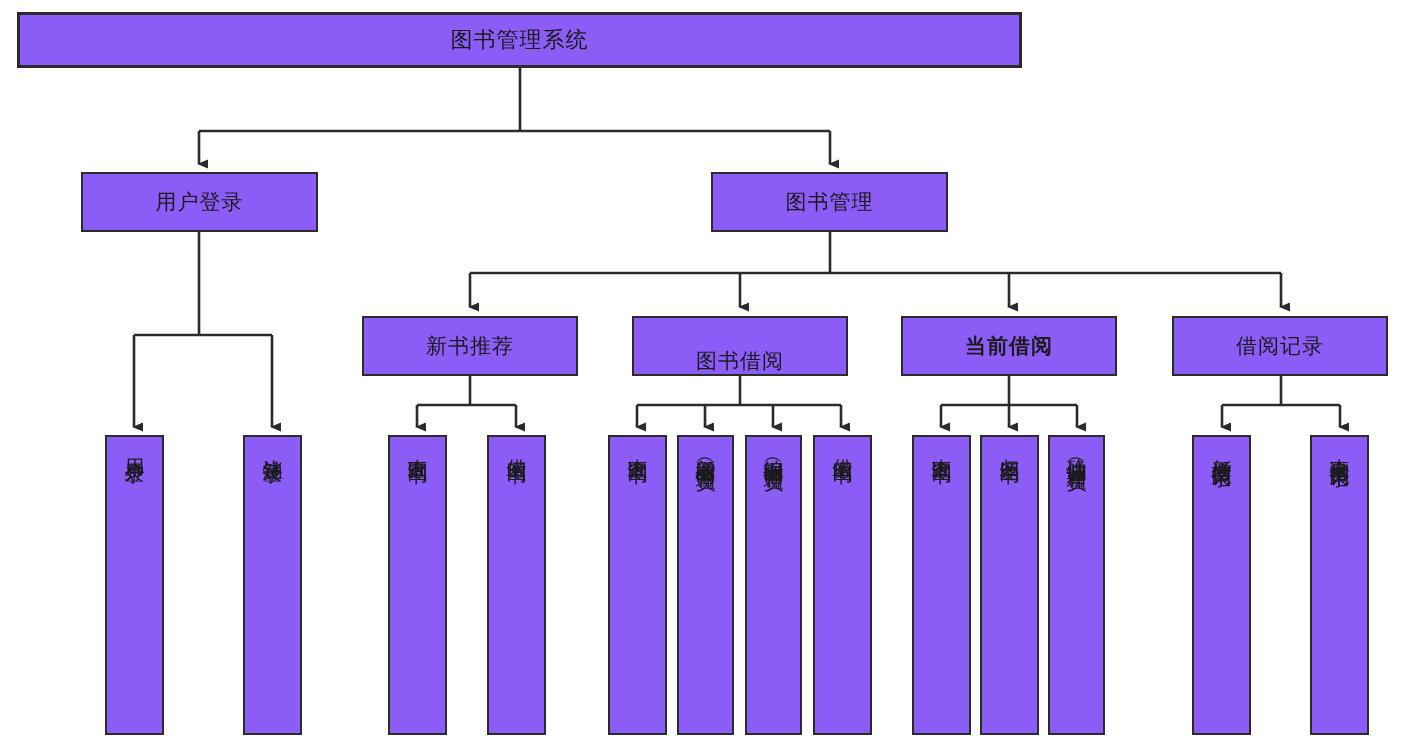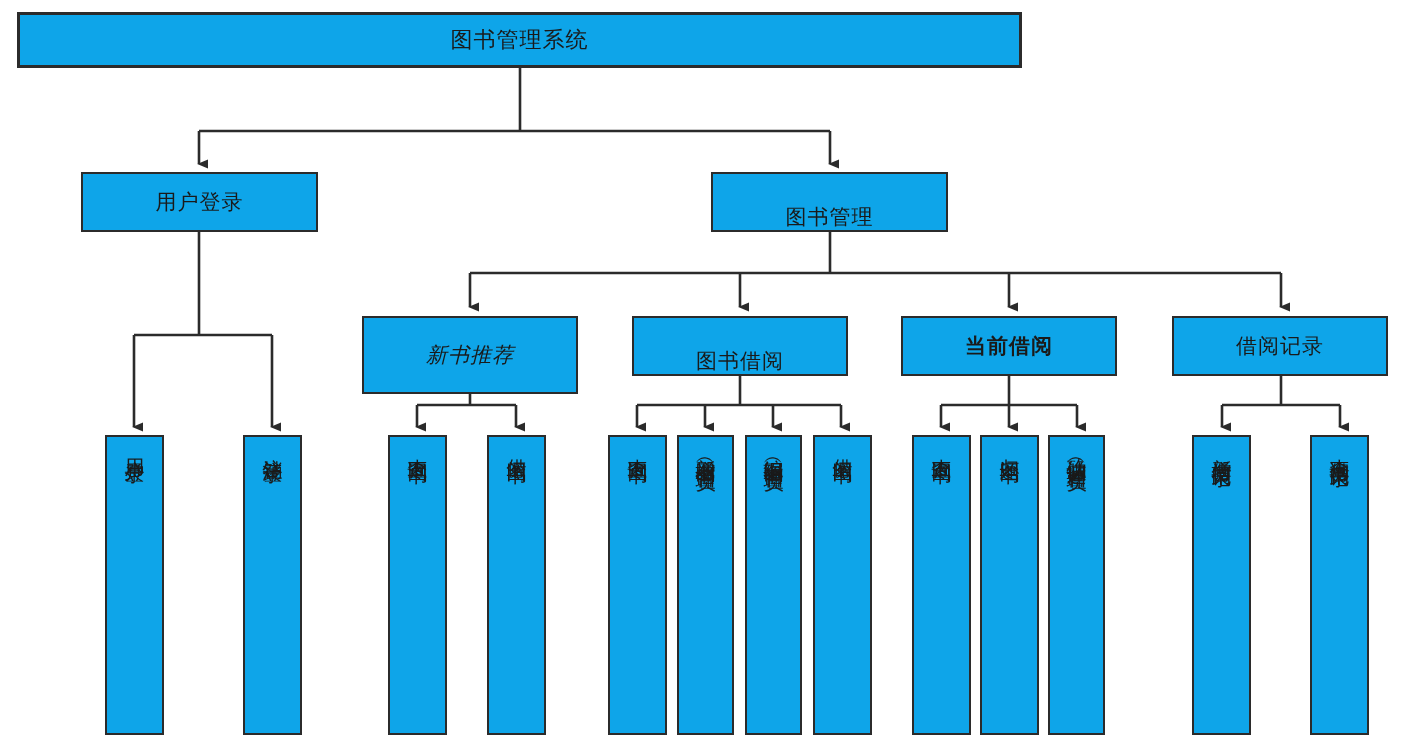--- a/index.html
+++ b/index.html
@@ -22,21 +22,21 @@
     position: absolute;
     left: 0;
     top: 0;
     width: 1405px;
     height: 747px;
     pointer-events: none;
   }
   .node {
     position: absolute;
     box-sizing: border-box;
-    background: #0ea5e9;
+    background: #8b5cf6;
     border: 2px solid #2b2b2b;
     display: flex;
     align-items: center;
     justify-content: center;
     color: #1a1a1a;
     z-index: 3;
   }
   .node.root {
     border-width: 3px;
   }
@@ -135,25 +135,25 @@
     </g>
   </svg>
 
   <div class="node root" style="left:17px; top:12px; width:1005px; height:56px;">
     <span class="node-label">图书管理系统</span>
   </div>
 
   <div class="node lvl2" style="left:81px; top:172px; width:237px; height:60px;">
     <span class="node-label">用户登录</span>
   </div>
-  <div class="node lvl2" style="left:711px; top:172px; width:237px; height:60px;align-items:flex-end;">
+  <div class="node lvl2" style="left:711px; top:172px; width:237px; height:60px;">
     <span class="node-label">图书管理</span>
   </div>
 
-  <div class="node lvl3" style="left:362px; top:316px; width:216px; height:78px;font-style:italic;">
+  <div class="node lvl3" style="left:362px; top:316px; width:216px; height:60px;">
     <span class="node-label">新书推荐</span>
   </div>
   <div class="node lvl3" style="left:632px; top:316px; width:216px; height:60px;align-items:flex-end;">
     <span class="node-label">图书借阅</span>
   </div>
   <div class="node lvl3" style="left:901px; top:316px; width:216px; height:60px;font-weight:bold;">
     <span class="node-label">当前借阅</span>
   </div>
   <div class="node lvl3" style="left:1172px; top:316px; width:216px; height:60px;">
     <span class="node-label">借阅记录</span>

